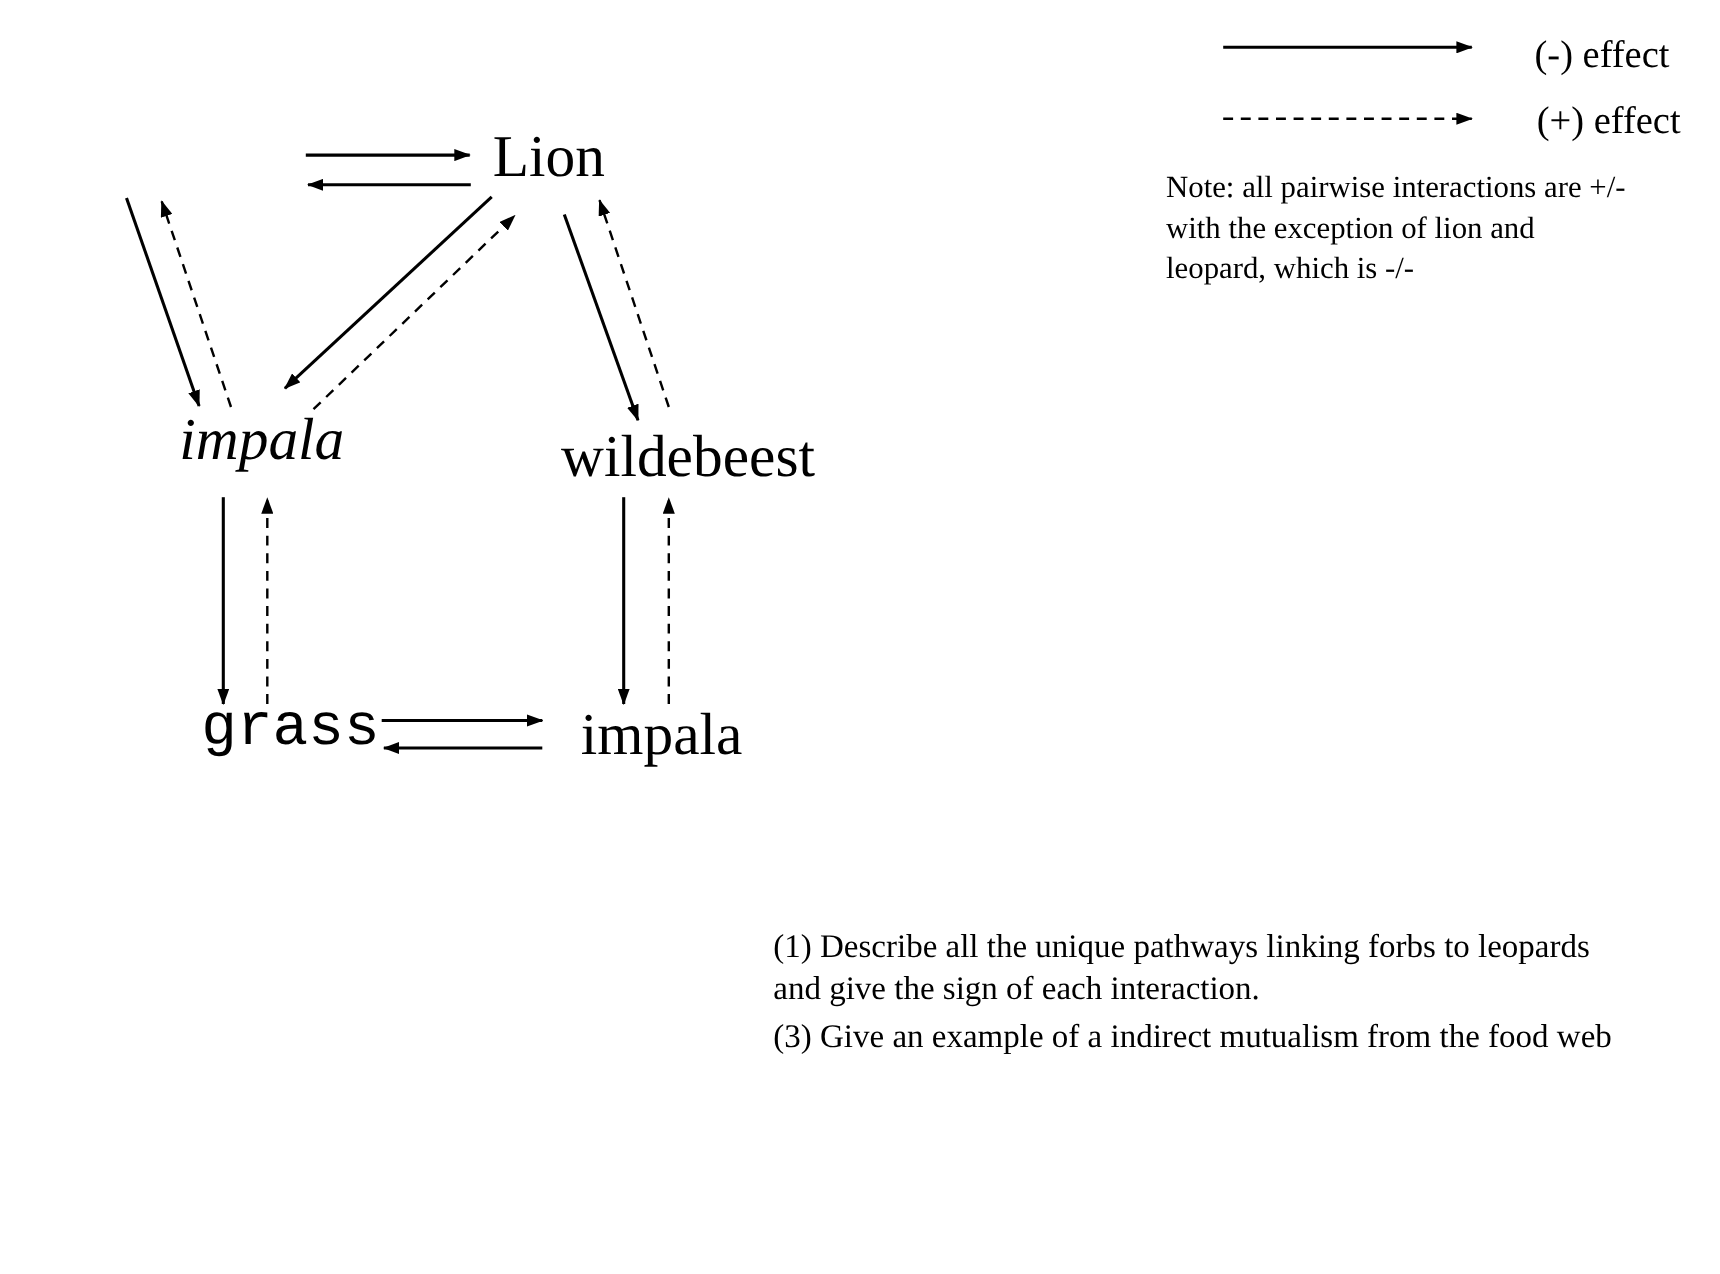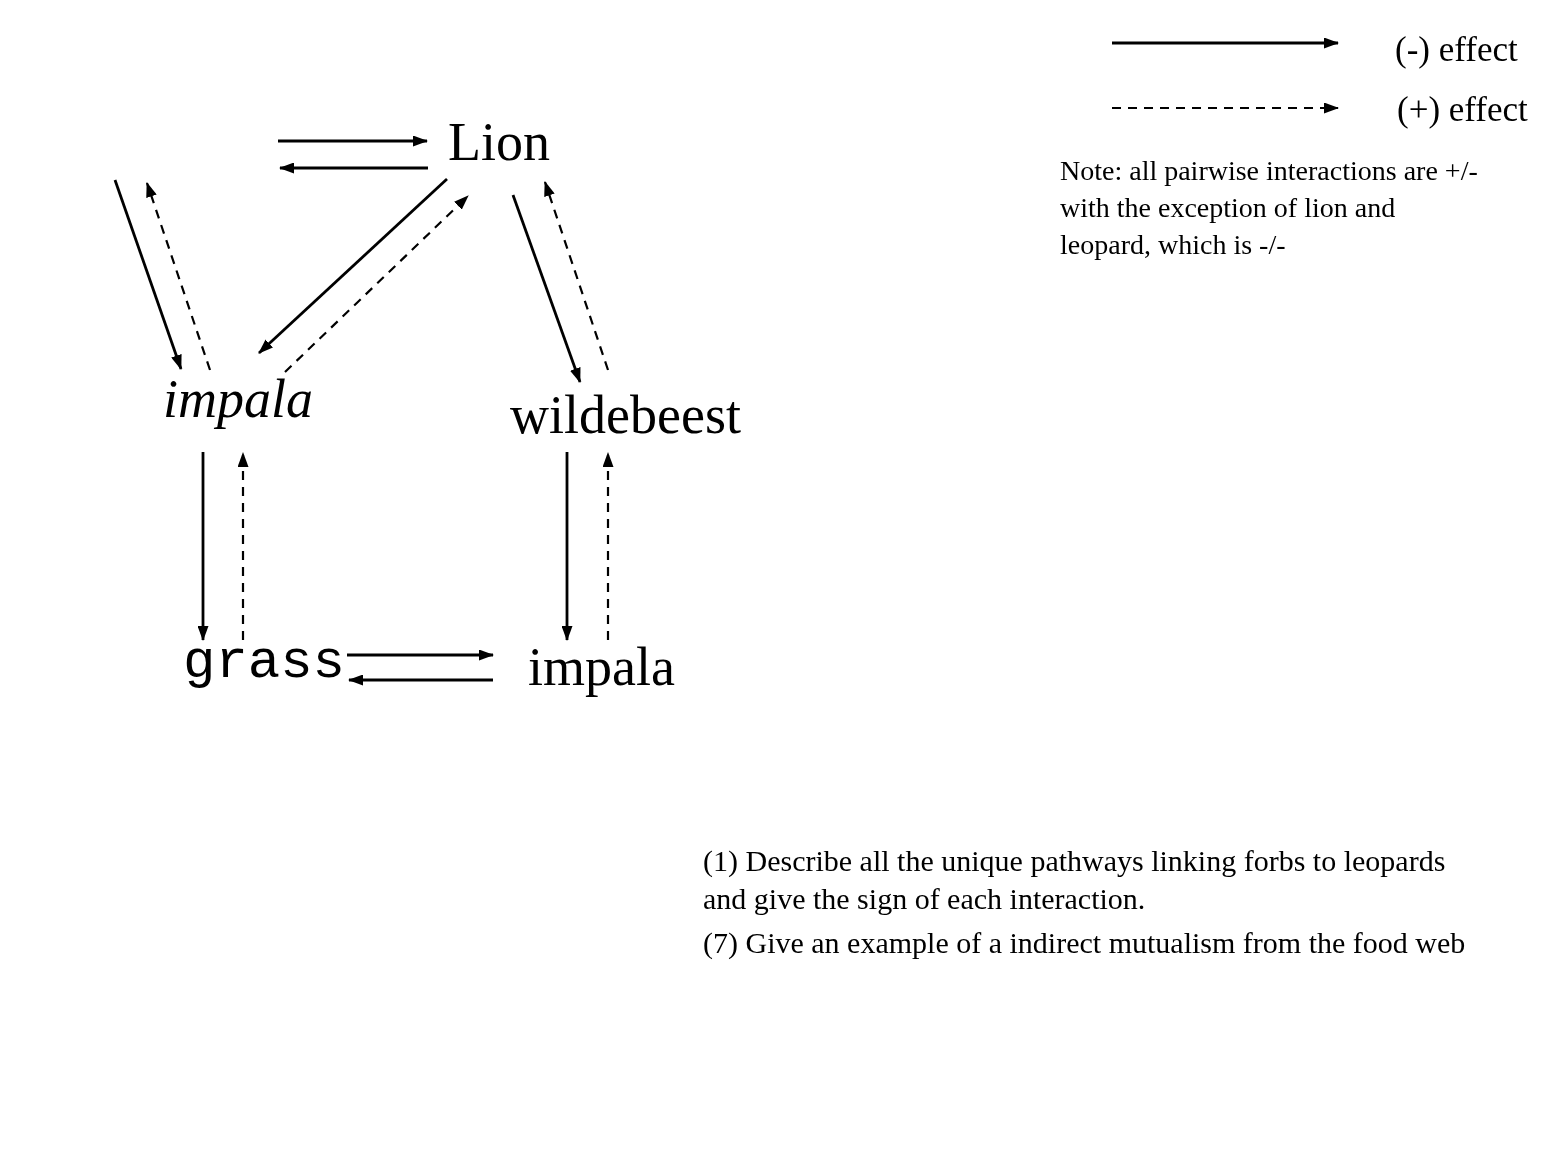--- a/index.html
+++ b/index.html
@@ -97,15 +97,15 @@
 
   <div class="legend-label legend-label-negative">(-) effect</div>
   <div class="legend-label legend-label-positive">(+) effect</div>
 
   <div class="note">Note: all pairwise interactions are +/-
 with the exception of lion and
 leopard, which is -/-</div>
 
   <div class="question question-1">(1) Describe all the unique pathways linking forbs to leopards
 and give the sign of each interaction.</div>
-  <div class="question question-4">(7) Give an example of a indirect mutualism from the food web</div>
+  <div class="question question-4">(3) Give an example of a indirect mutualism from the food web</div>
 
 </div>
 
 </body></html>

